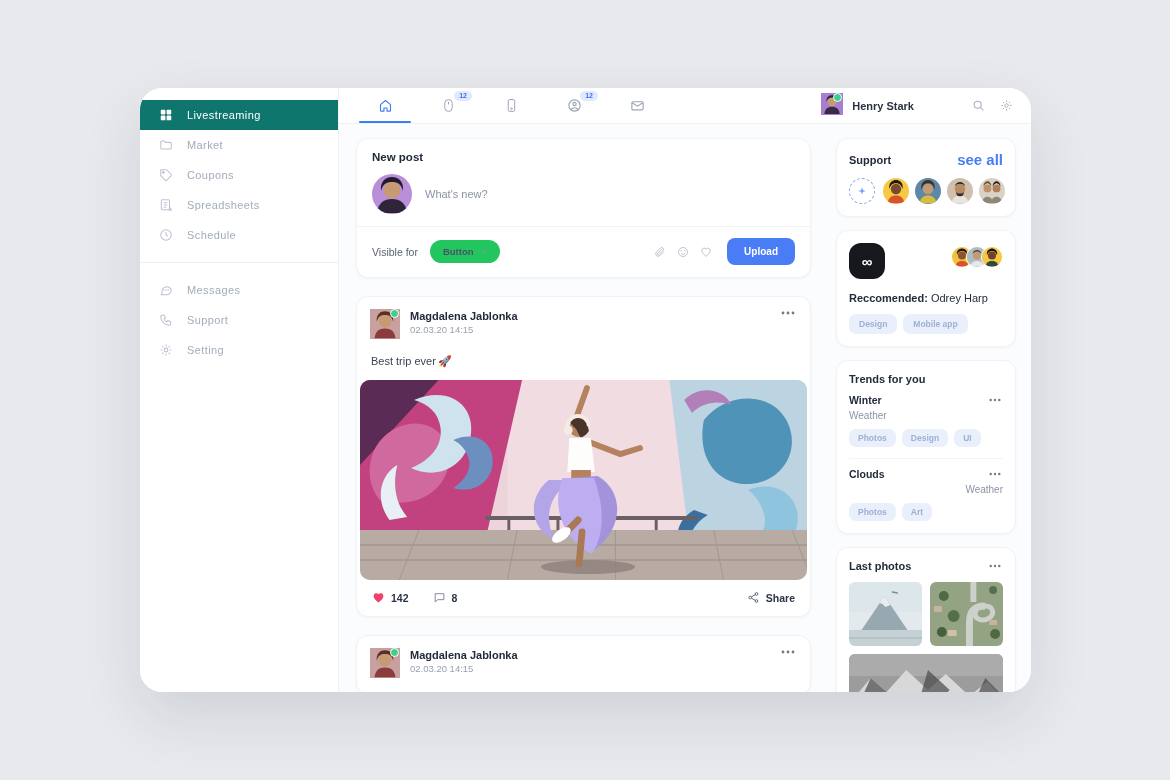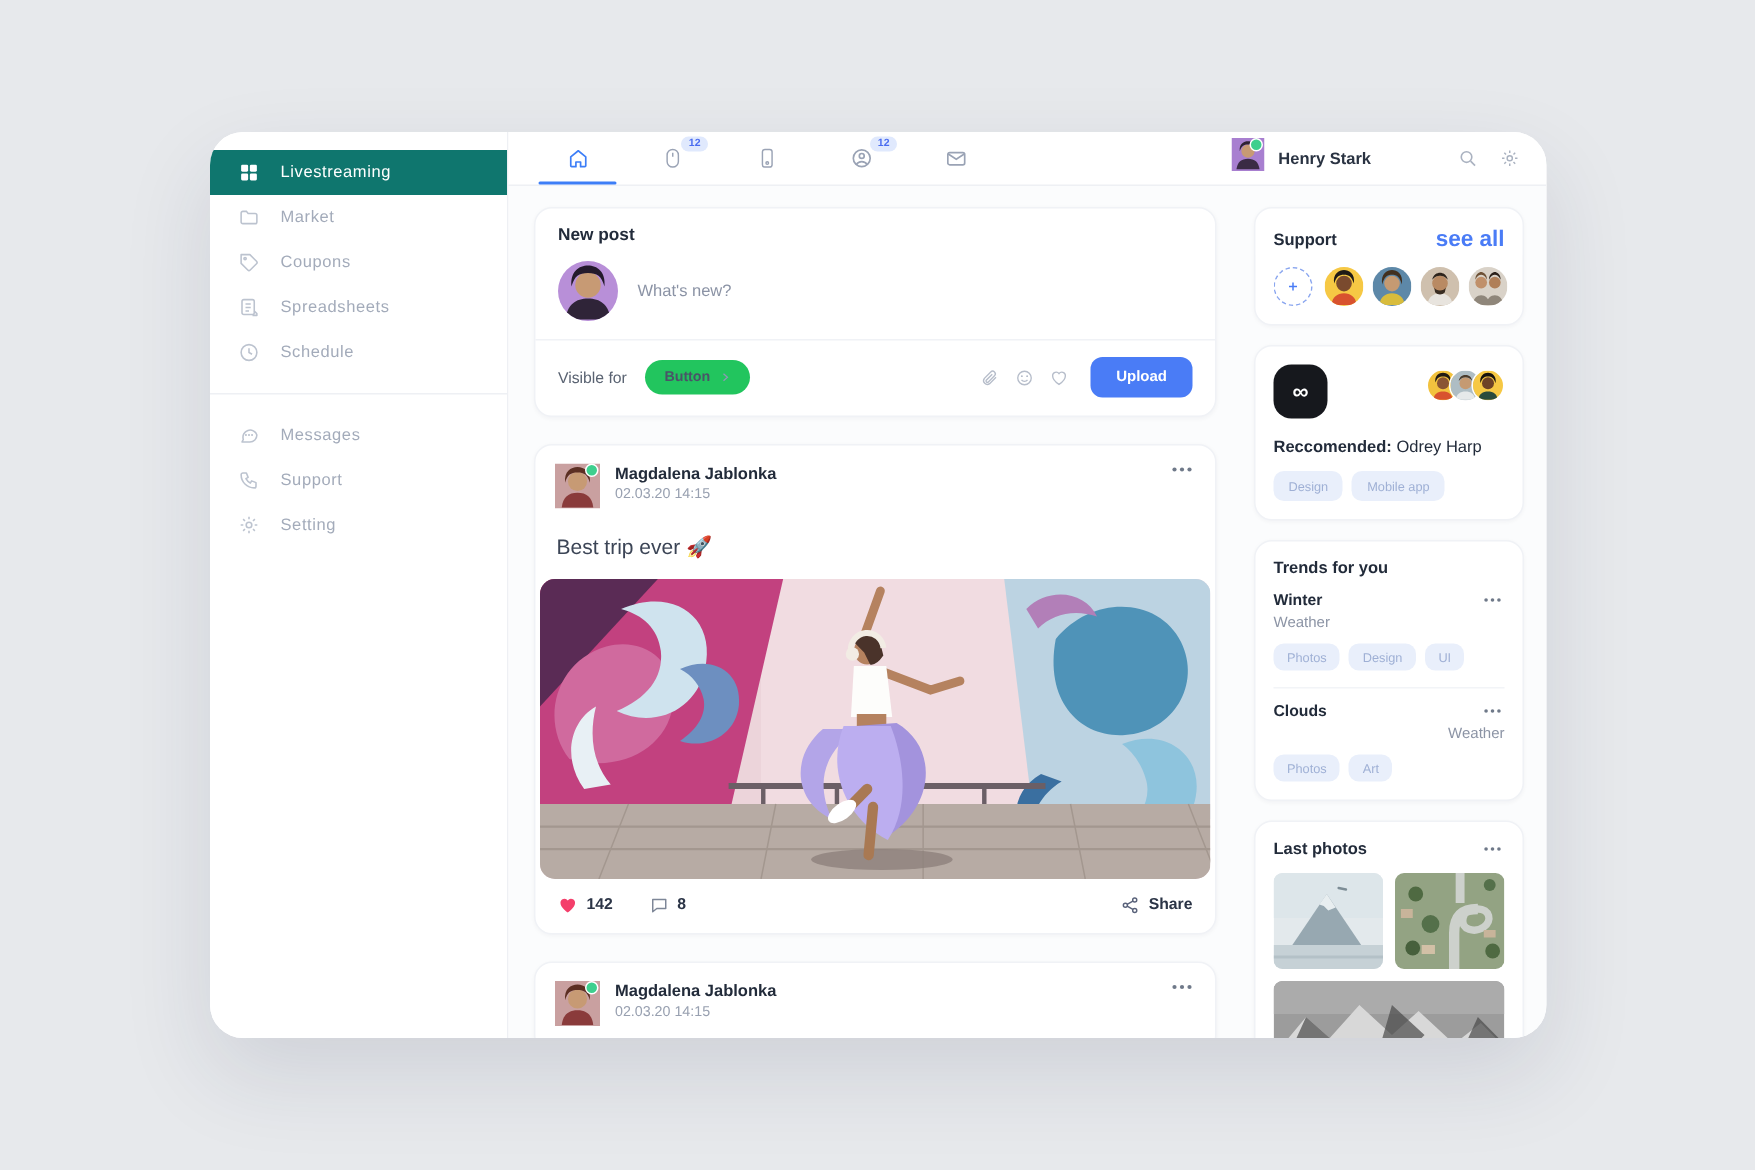--- a/index.html
+++ b/index.html
@@ -64,21 +64,21 @@
   .composer-icons .ic{cursor:pointer;}
   .upload-btn{margin-left:15px;background:#4A7CF6;color:#fff;border:none;font-size:10px;font-weight:bold;
     padding:8px 17px;border-radius:8px;cursor:pointer;font-family:inherit;}
   
   .post{padding:12px 13px 12px;}
   .post-head{display:flex;align-items:flex-start;gap:10px;}
   .post-who{display:flex;flex-direction:column;gap:2px;padding-top:1px;}
   .post-author{font-size:11px;font-weight:bold;color:#222b3a;cursor:pointer;}
   .post-time{font-size:9.5px;color:#98a0b0;}
   .more-btn{margin-left:auto;color:#6f7989;cursor:pointer;padding:2px;}
-  .post-text{font-size:14px;color:#3c4556;margin:10px 1px 0;line-height:1.55;}
+  .post-text{font-size:11px;color:#3c4556;margin:10px 1px 0;line-height:1.55;}
   .post-photo{margin:10px -10px 11px;border-radius:10px;overflow:hidden;height:200px;cursor:pointer;}
   .post-photo svg{display:block;width:100%;height:100%;}
   .post-foot{display:flex;align-items:center;gap:6px;padding:0 2px;}
   .foot-group{display:flex;align-items:center;gap:6px;cursor:pointer;}
   .foot-count{font-size:10.5px;font-weight:bold;color:#2b3446;}
   .like-ic{color:#F43F6B;}
   .comment-group{margin-left:18px;color:#7e8798;}
   .share-group{margin-left:auto;color:#59627a;}
   .share-label{font-size:10.5px;font-weight:bold;color:#2b3446;}
   
@@ -92,21 +92,21 @@
     justify-content:center;color:#4a7cf6;cursor:pointer;flex-shrink:0;margin-right:2px;}
   .reco-top{display:flex;align-items:flex-start;justify-content:space-between;}
   .reco-appicon{width:36px;height:36px;background:#16181d;border-radius:12px;display:flex;align-items:center;
     justify-content:center;color:#fff;font-size:15px;font-weight:bold;cursor:pointer;}
   .reco-avatars{display:flex;padding-top:3px;}
   .reco-avatars .story{width:20px;height:20px;border:1.5px solid #fff;margin-left:-7px;}
   .reco-avatars .story:first-child{margin-left:0;}
   .reco-text{font-size:11px;color:#232c3b;margin-top:13px;}
   .reco-label{font-weight:bold;}
   .tag-row{display:flex;gap:6px;margin-top:10px;flex-wrap:wrap;}
-  .tag{background:#e9effb;color:#9fb0d5;font-size:8.5px;font-weight:normal;padding:5px 10px;border-radius:7px;cursor:pointer;}
+  .tag{background:#e9effb;color:#9fb0d5;font-size:8.5px;font-weight:bold;padding:5px 10px;border-radius:7px;cursor:pointer;}
   .trend-item{padding-top:9px;cursor:pointer;}
   .trend-item + .trend-item{border-top:1px solid #f2f4f7;margin-top:11px;text-align:right;}
   .trend-name-row{display:flex;align-items:center;justify-content:space-between;}
   .trend-name{font-size:10.5px;font-weight:bold;color:#222b3a;}
   .trend-cat{font-size:10px;color:#8c94a5;margin-top:4px;}
   .trend-item .tag-row{margin-top:8px;}
   .trend-item .tag{padding:4px 9px;}
   .lp-grid2{display:grid;grid-template-columns:1fr 1fr;gap:8px;margin-top:10px;}
   .lp-photo{border-radius:6px;overflow:hidden;cursor:pointer;}
   .lp-photo svg{display:block;width:100%;height:100%;}

